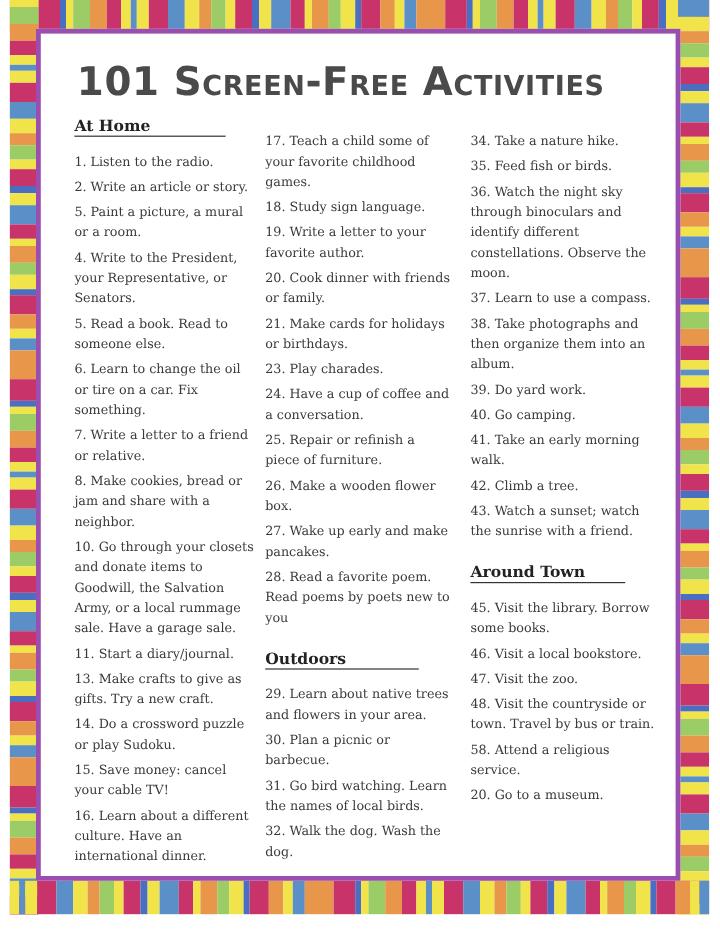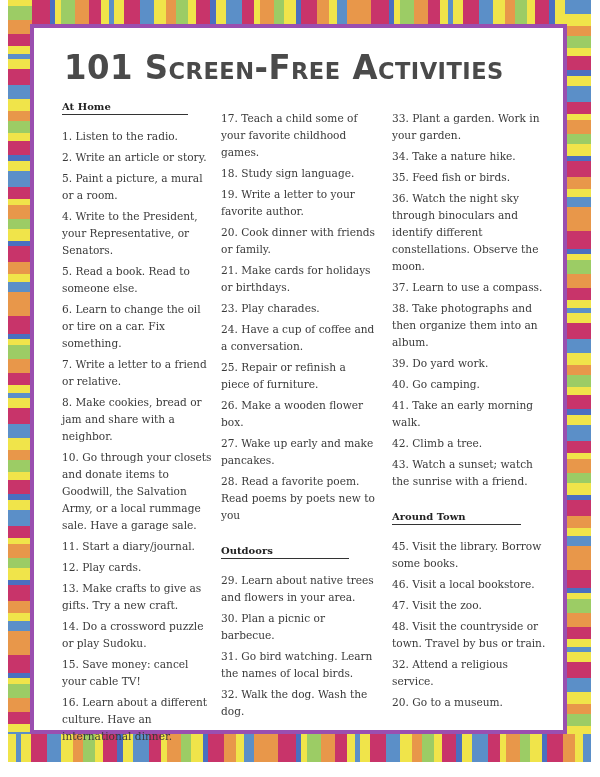--- a/index.html
+++ b/index.html
@@ -29,21 +29,21 @@
     font-family: "DejaVu Sans", "Liberation Sans", sans-serif;
     font-weight: bold; font-size: 33px; color: #4a4a4a; letter-spacing: 0.5px;
     font-variant: small-caps; white-space: nowrap;
     transform: scaleX(0.98); transform-origin: left top;
   }
   .col { position: absolute; top: 70px; color: #3a3a3a; font-size: 10.6px; line-height: 17px; }
   .col1 { left: 36px; width: 150px; }
   .col2 { left: 195px; width: 155px; top: 82px; }
   .col3 { left: 366px; width: 160px; top: 82px; }
   .head {
-    font-weight: bold; font-size: 10px; color: #222; margin: 0 0 6px 0;
+    font-weight: bold; font-size: 13px; color: #222; margin: 0 0 6px 0;
     border-bottom: 1px solid #333; display: inline-block; padding-right: 0;
     line-height: 14px;
   }
   .head-wrap { margin-bottom: 7px; }
   .item { margin: 0 0 4px 0; }
   .sect-gap { height: 14px; }
 </style>
 </head>
 <body>
 
@@ -310,21 +310,20 @@
         <div class="item">1. Listen to the radio.</div>
         <div class="item">2. Write an article or story.</div>
         <div class="item">5. Paint a picture, a mural or a room.</div>
         <div class="item">4. Write to the President, your Representative, or Senators.</div>
         <div class="item">5. Read a book. Read to someone else.</div>
         <div class="item">6. Learn to change the oil or tire on a car. Fix something.</div>
         <div class="item">7. Write a letter to a friend or relative.</div>
         <div class="item">8. Make cookies, bread or jam and share with a neighbor.</div>
         <div class="item">10. Go through your closets and donate items to Goodwill, the Salvation Army, or a local rummage sale. Have a garage sale.</div>
         <div class="item">11. Start a diary/journal.</div>
-        <div class="item">12. Play cards.</div>
         <div class="item">13. Make crafts to give as gifts. Try a new craft.</div>
         <div class="item">14. Do a crossword puzzle or play Sudoku.</div>
         <div class="item">15. Save money: cancel your cable TV!</div>
         <div class="item">16. Learn about a different culture. Have an international dinner.</div>
       </div>
   </div>
 
   <div class="col col2">
     <div>
         <div class="item">17. Teach a child some of your favorite childhood games.</div>
@@ -346,38 +345,37 @@
     <div>
         <div class="item">29. Learn about native trees and flowers in your area.</div>
         <div class="item">30. Plan a picnic or barbecue.</div>
         <div class="item">31. Go bird watching. Learn the names of local birds.</div>
         <div class="item">32. Walk the dog. Wash the dog.</div>
       </div>
   </div>
 
   <div class="col col3">
     <div>
-        <div class="item">33. Plant a garden. Work in your garden.</div>
         <div class="item">34. Take a nature hike.</div>
         <div class="item">35. Feed fish or birds.</div>
         <div class="item">36. Watch the night sky through binoculars and identify different constellations. Observe the moon.</div>
         <div class="item">37. Learn to use a compass.</div>
         <div class="item">38. Take photographs and then organize them into an album.</div>
         <div class="item">39. Do yard work.</div>
         <div class="item">40. Go camping.</div>
         <div class="item">41. Take an early morning walk.</div>
         <div class="item">42. Climb a tree.</div>
         <div class="item">43. Watch a sunset; watch the sunrise with a friend.</div>
       </div>
     <div class="sect-gap"></div>
     <div class="head-wrap">
       <span class="head" style="width:129px;">Around Town</span>
     </div>
     <div>
         <div class="item">45. Visit the library. Borrow some books.</div>
         <div class="item">46. Visit a local bookstore.</div>
         <div class="item">47. Visit the zoo.</div>
         <div class="item">48. Visit the countryside or town. Travel by bus or train.</div>
-        <div class="item">32. Attend a religious service.</div>
+        <div class="item">58. Attend a religious service.</div>
         <div class="item">20. Go to a museum.</div>
       </div>
   </div>
 </div>
 
 </body></html>

